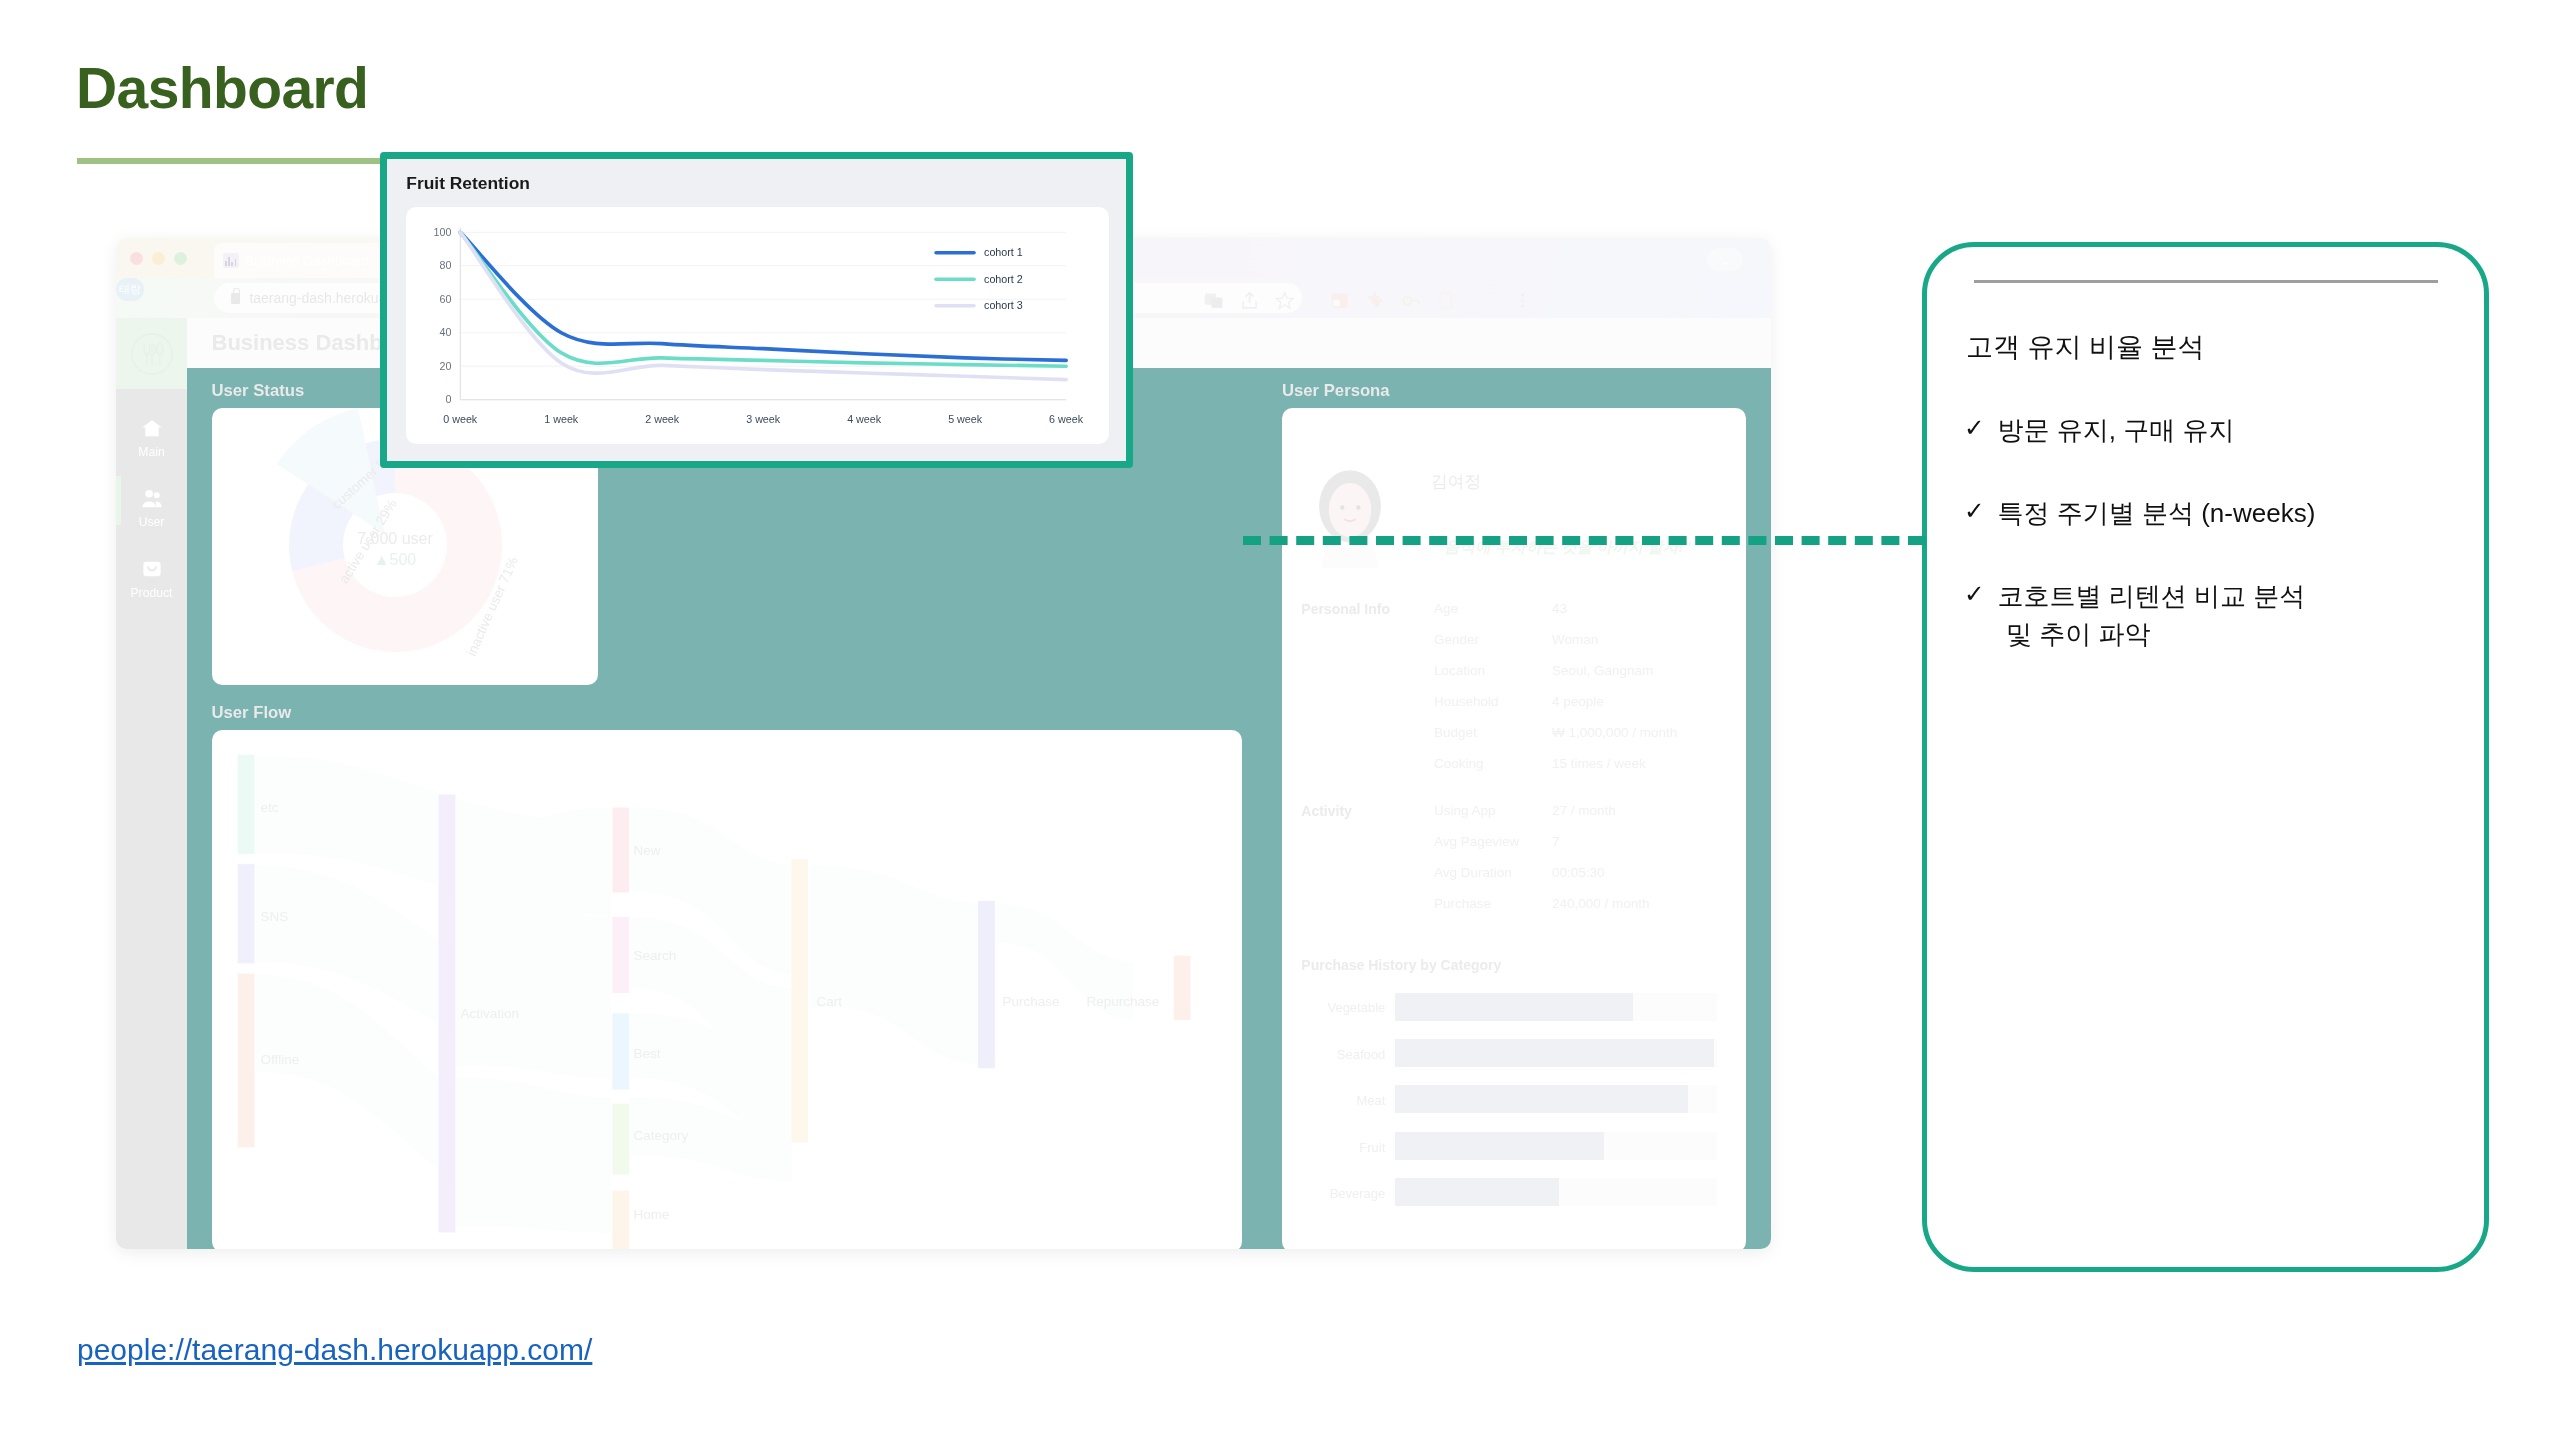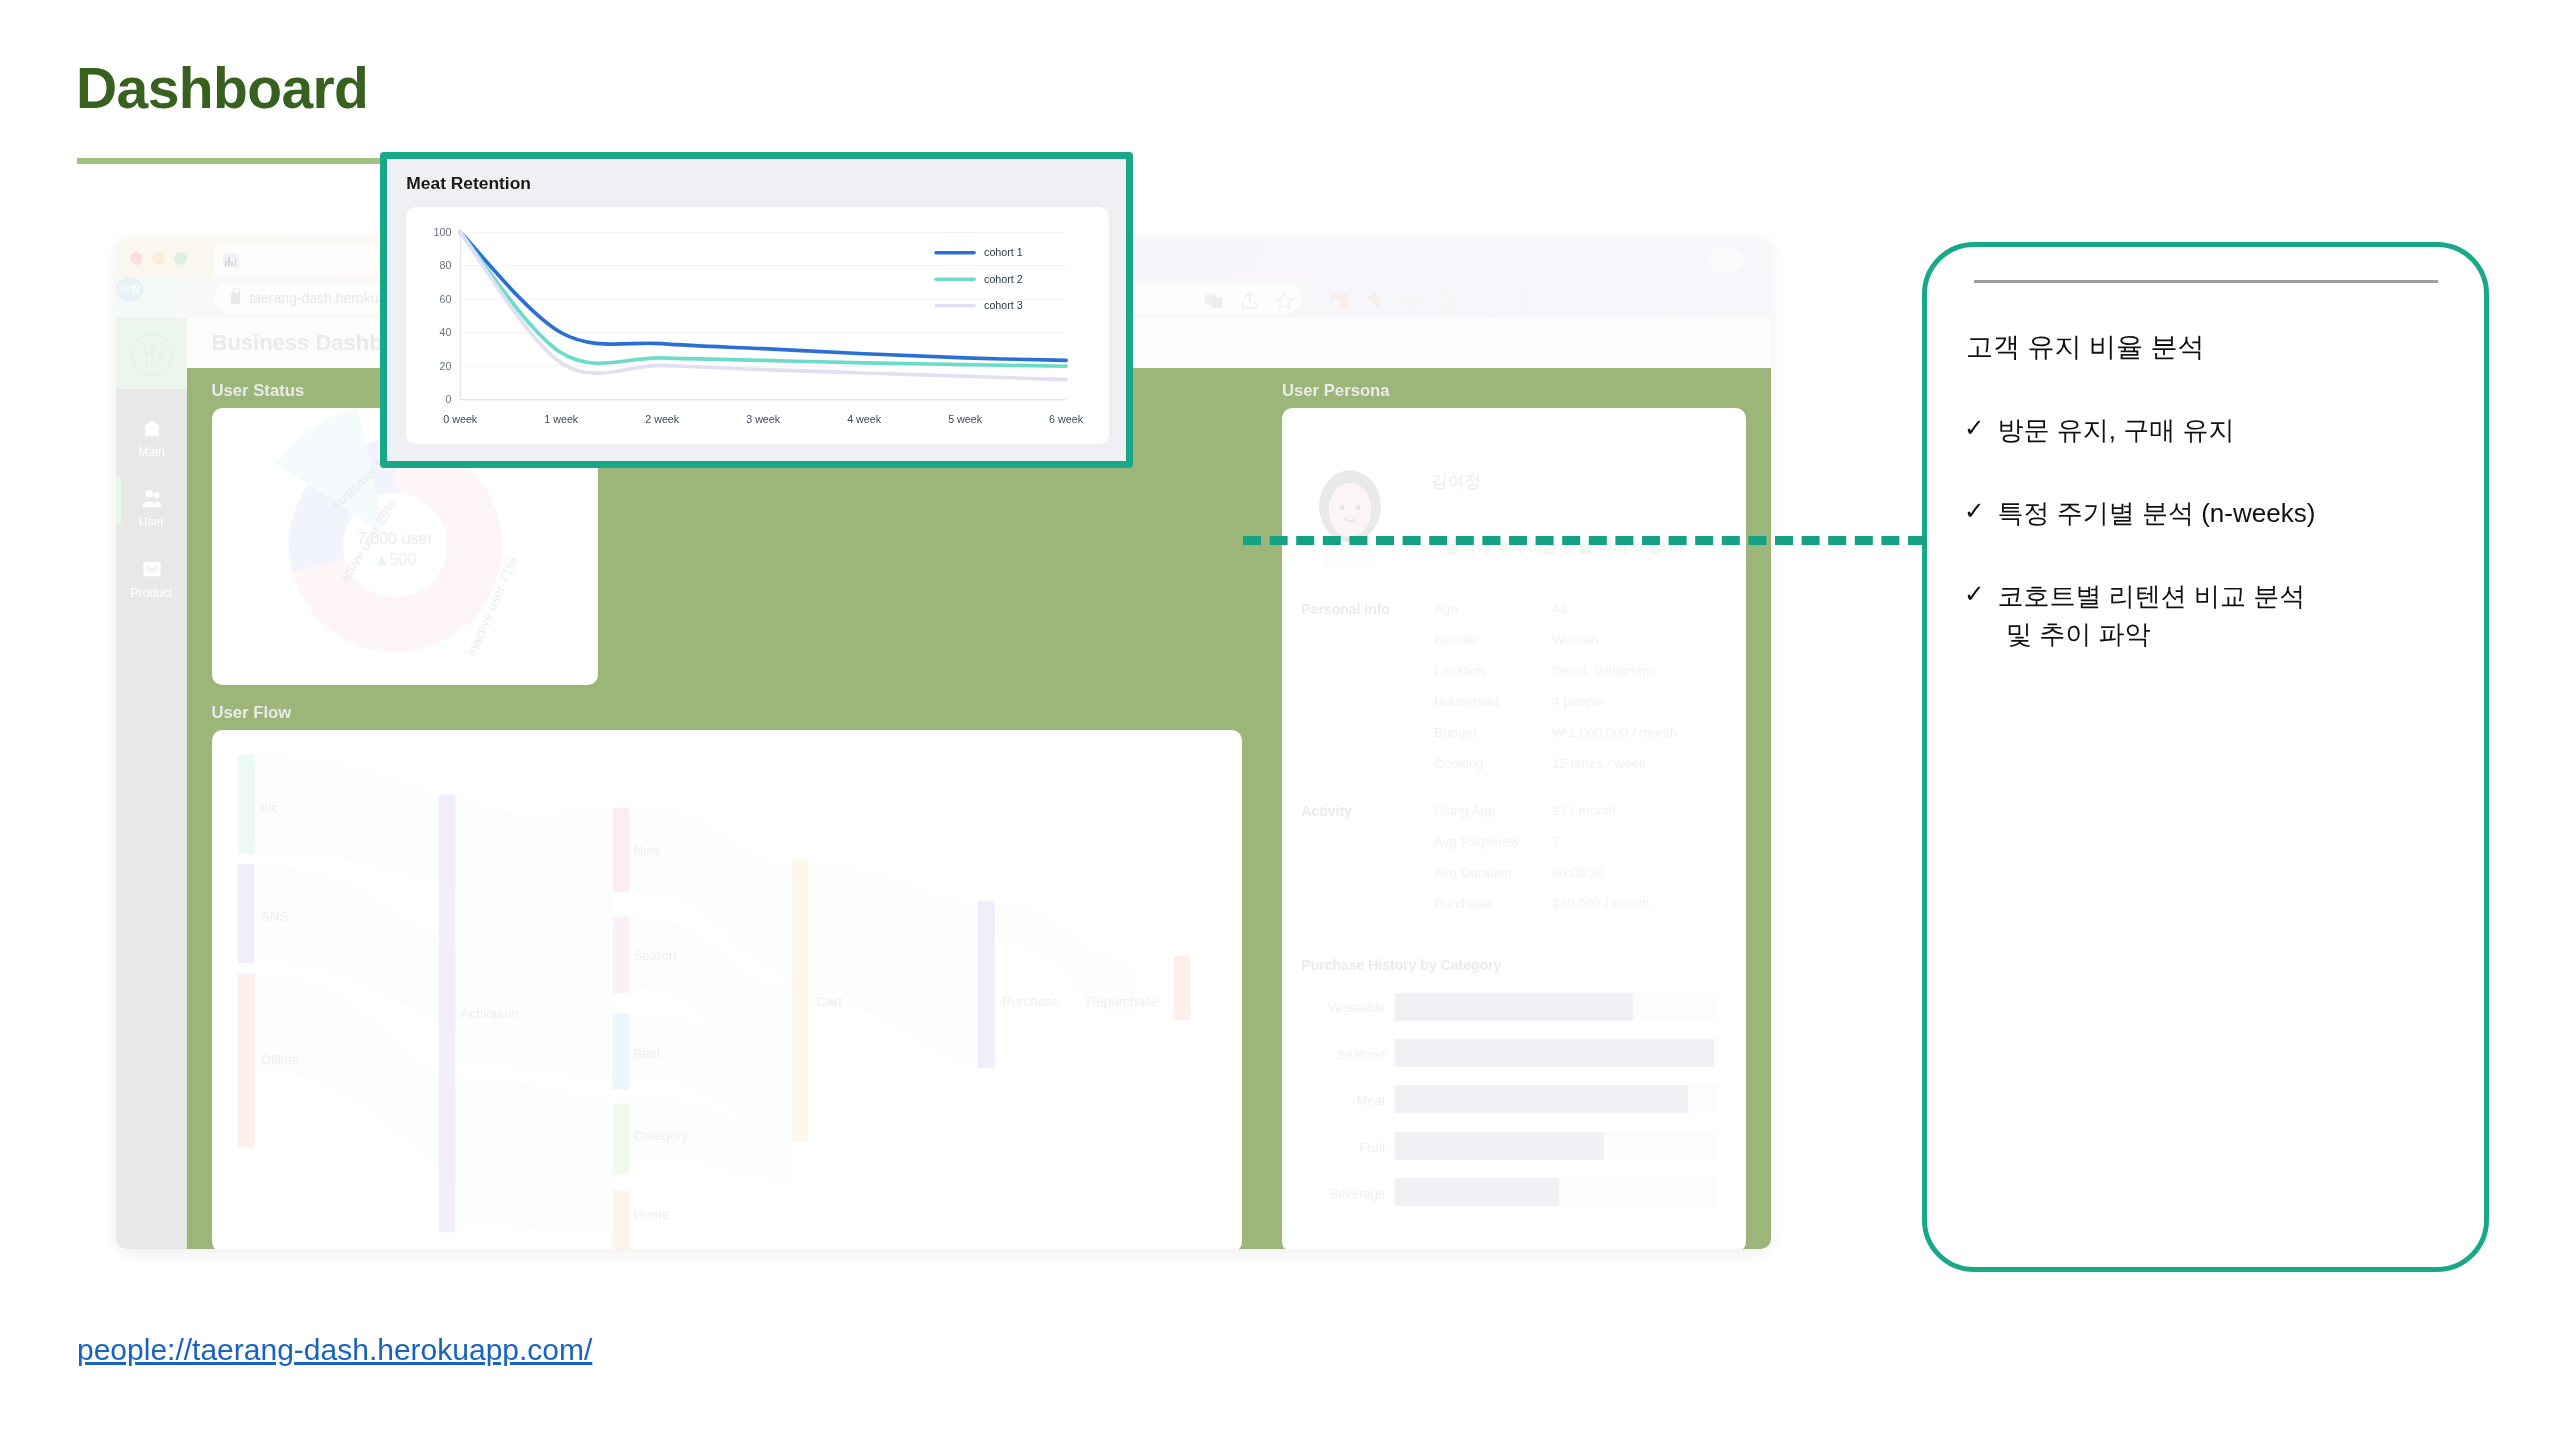--- a/index.html
+++ b/index.html
@@ -115,21 +115,21 @@
   }
   .nav-label { font-size:12.2px; color:#ffffff; }
   #nav-active-bar{ position:absolute; left:0; top:158px; width:4.5px; height:49px; background:#d6efd9;}
 
   #topbar {
     position:absolute; left:71px; top:0; right:0; height:50px;
     background:#fbfbfc; display:flex; align-items:center; padding-left:24.5px;
   }
   #app-title{ font-size:22px; font-weight:bold; color:#d9d9dc; }
 
-  #canvas { position:absolute; left:71px; top:50px; right:0; bottom:0; background:#4d7c0f; }
+  #canvas { position:absolute; left:71px; top:50px; right:0; bottom:0; background:#0f766e; }
 
   .panel-title{ font-size:16.7px; font-weight:bold; color:#d9d9dc; }
 
   
   #user-status{ position:absolute; left:24.5px; top:13px; width:412px; }
   #donut-card{ position:absolute; left:24.5px; top:40px; width:386px; height:277px;
       background:#fff; border-radius:10.3px; }
   #donut{ position:absolute; left:77px; top:31px; width:213px; height:213px; border-radius:50%;
       background: conic-gradient(#fdeef0 0deg 256deg, #e7ecfa 256deg 360deg); }
   #donut::after{ content:""; position:absolute; left:54px; top:54px; width:104px;height:104px;
@@ -433,21 +433,21 @@
         <div class="bar-track" style="left:113px; top:770px; width:322px;">
           <div class="bar-fill" style="width:51%"></div>
           </div>
       </div>
 
     </div>
   </div>
 </div>
 
 <div id="retention-highlight">
-  <div id="retention-title">Meat Retention</div>
+  <div id="retention-title">Fruit Retention</div>
   <div id="retention-card">
     <svg id="chart-area" viewBox="0 0 1114 394" preserveAspectRatio="none">
       <g id="gridlines" stroke="#f0f0f3" stroke-width="1.4">
           <line x1="86" y1="264.4" x2="1046" y2="264.4"></line>
           <line x1="86" y1="208.8" x2="1046" y2="208.8"></line>
           <line x1="86" y1="153.20000000000002" x2="1046" y2="153.20000000000002"></line>
           <line x1="86" y1="97.6" x2="1046" y2="97.6"></line>
           <line x1="86" y1="42" x2="1046" y2="42"></line>
         </g>
       <g id="axis" stroke="#dcdce0" stroke-width="1.6">

